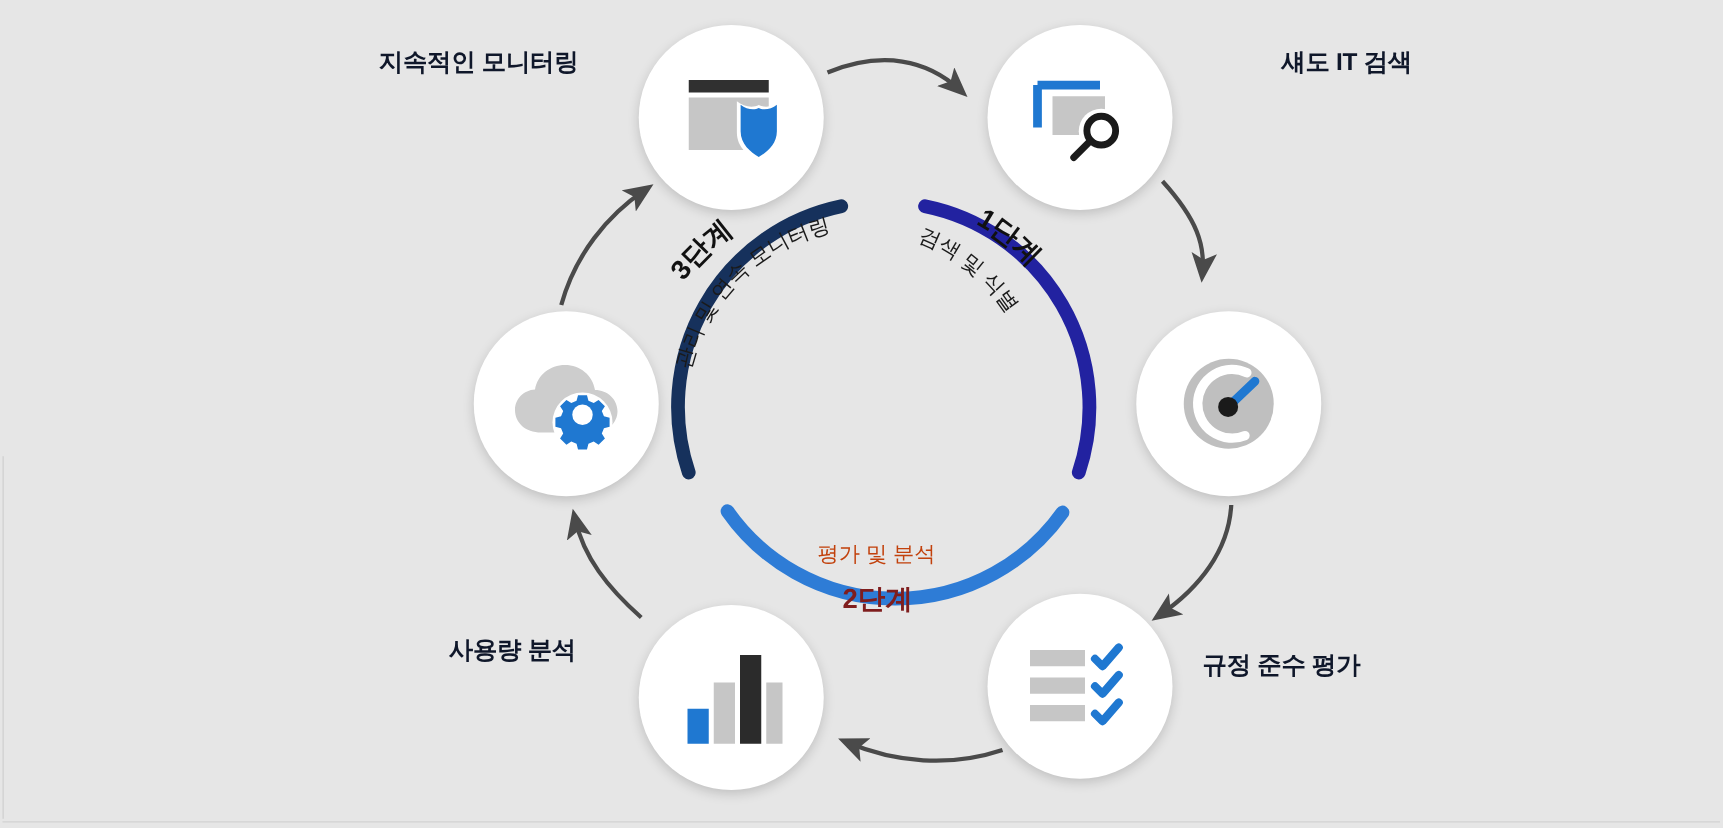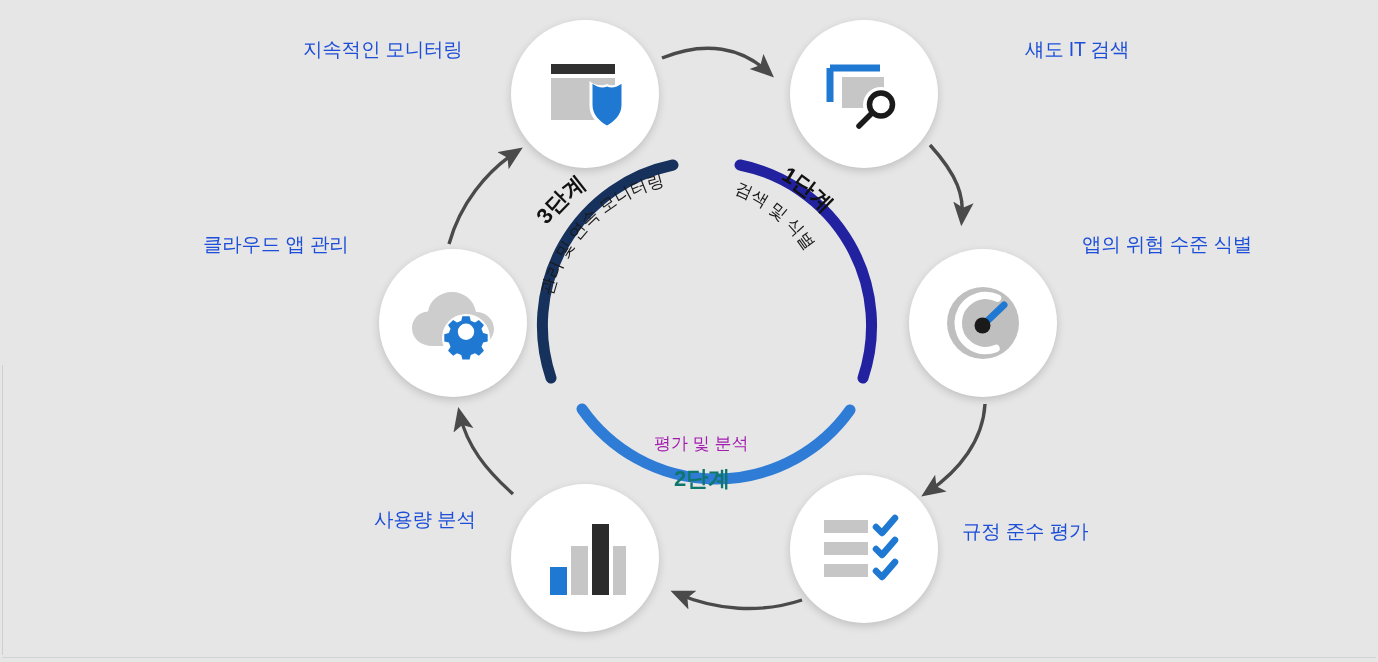--- a/index.html
+++ b/index.html
@@ -55,32 +55,32 @@
     display: flex;
     align-items: center;
     justify-content: center;
   }
   .node svg { display: block; }
 
   
   .node-label {
     position: absolute;
     font-size: 19.5px;
-    font-weight: normal;
-    color: #1d4ed8;
+    font-weight: bold;
+    color: #0f172a;
     white-space: nowrap;
     letter-spacing: -0.2px;
   }
 
   
   .stage-num {
     position: absolute;
     font-size: 22px;
     font-weight: bold;
-    color: #0f766e;
+    color: #7f1d1d;
     white-space: nowrap;
   }
 </style>
 </head>
 <body>
 
 <div id="stage">
 
   <div id="frame-left-border"></div>
   <div id="frame-bottom-border"></div>
@@ -167,21 +167,20 @@
     <svg width="86" height="86" viewBox="0 0 86 86">
       <circle cx="43" cy="43" r="36" fill="#bfbfbf"></circle>
 
       <path d="M 57.5 18.2 A 27.5 27.5 0 1 0 56 68.5" fill="none" stroke="#ffffff" stroke-width="7.5" stroke-linecap="round"></path>
 
       <line x1="43" y1="45" x2="64" y2="25" stroke="#1f78d1" stroke-width="7" stroke-linecap="round"></line>
 
       <circle cx="42.5" cy="45.5" r="8" fill="#1a1a1a"></circle>
     </svg>
   </div>
-  <div class="node-label" style="left:1082px; top:231px;">앱의 위험 수준 식별</div>
 
   <div class="node" style="left:790px; top:475px;">
     <svg width="90" height="70" viewBox="0 0 90 70">
       <rect x="5" y="6" width="44" height="13" fill="#c6c6c6"></rect>
       <rect x="5" y="28" width="44" height="13" fill="#c6c6c6"></rect>
       <rect x="5" y="50" width="44" height="13" fill="#c6c6c6"></rect>
       <path d="M57 13 L63 19 L76 4" fill="none" stroke="#1f78d1" stroke-width="6.5" stroke-linecap="round" stroke-linejoin="round"></path>
       <path d="M57 35 L63 41 L76 26" fill="none" stroke="#1f78d1" stroke-width="6.5" stroke-linecap="round" stroke-linejoin="round"></path>
       <path d="M57 57 L63 63 L76 48" fill="none" stroke="#1f78d1" stroke-width="6.5" stroke-linecap="round" stroke-linejoin="round"></path>
     </svg>
@@ -189,21 +188,21 @@
   <div class="node-label" style="left:962px; top:518px;">규정 준수 평가</div>
 
   <div class="node" style="left:511px; top:484px;">
     <svg width="82" height="78" viewBox="0 0 82 78">
       <rect x="6" y="48" width="17" height="28" fill="#1f78d1"></rect>
       <rect x="27" y="27" width="17" height="49" fill="#c6c6c6"></rect>
       <rect x="48" y="5" width="17" height="71" fill="#2b2b2b"></rect>
       <rect x="69" y="27" width="16" height="49" fill="#c6c6c6"></rect>
     </svg>
   </div>
-  <div class="node-label" style="left:374px; top:506px;">사용량 분석</div>
+  <div class="node-label" style="left:359px; top:506px;">사용량 분석</div>
 
   <div class="node" style="left:379px; top:249px;">
     <svg width="92" height="78" viewBox="0 0 92 78">
 
       <path d="M26 62 C13 62 5 54 5 44 C5 35 12 28 21 27.5
                C23 16 33 8 45 8 C57 8 67 16 69 28
                C79 28 87 35.5 87 45 C87 54 79 62 69 62 Z" fill="#cdcdcd"></path>
 
       <circle cx="59" cy="54" r="24" fill="#ffffff"></circle>
 
@@ -212,18 +211,17 @@
                  L 23,-8.7 L 19.8,-3.7 L 22,1.7 L 27.8,3.2 L 27.8,12.4 L 22,13.9
                  L 19.8,19.3 L 23,24.3 L 16.5,30.8 L 11.5,27.6 L 6.1,29.8
                  L 4.6,35.6 L -4.6,35.6 L -6.1,29.8 L -11.5,27.6 L -16.5,30.8
                  L -23,24.3 L -19.8,19.3 L -22,13.9 L -27.8,12.4 L -27.8,3.2
                  L -22,1.7 L -19.8,-3.7 L -23,-8.7 L -16.5,-15.2 L -11.5,-12
                  L -6.1,-14.2 Z" fill="#1f78d1" transform="scale(0.78) translate(0,-8)"></path>
         <circle cx="0" cy="-6.2" r="8.2" fill="#ffffff"></circle>
       </g>
     </svg>
   </div>
-  <div class="node-label" style="left:203px; top:231px;">클라우드 앱 관리</div>
-
-  <div style="position:absolute; left:654px; top:432px; font-size:17px; color:#a21caf; white-space:nowrap;">평가 및 분석</div>
+
+  <div style="position:absolute; left:654px; top:432px; font-size:17px; color:#c2410c; white-space:nowrap;">평가 및 분석</div>
   <div class="stage-num" style="left:674px; top:464px;">2단계</div>
 
 </div>
 
 </body></html>

